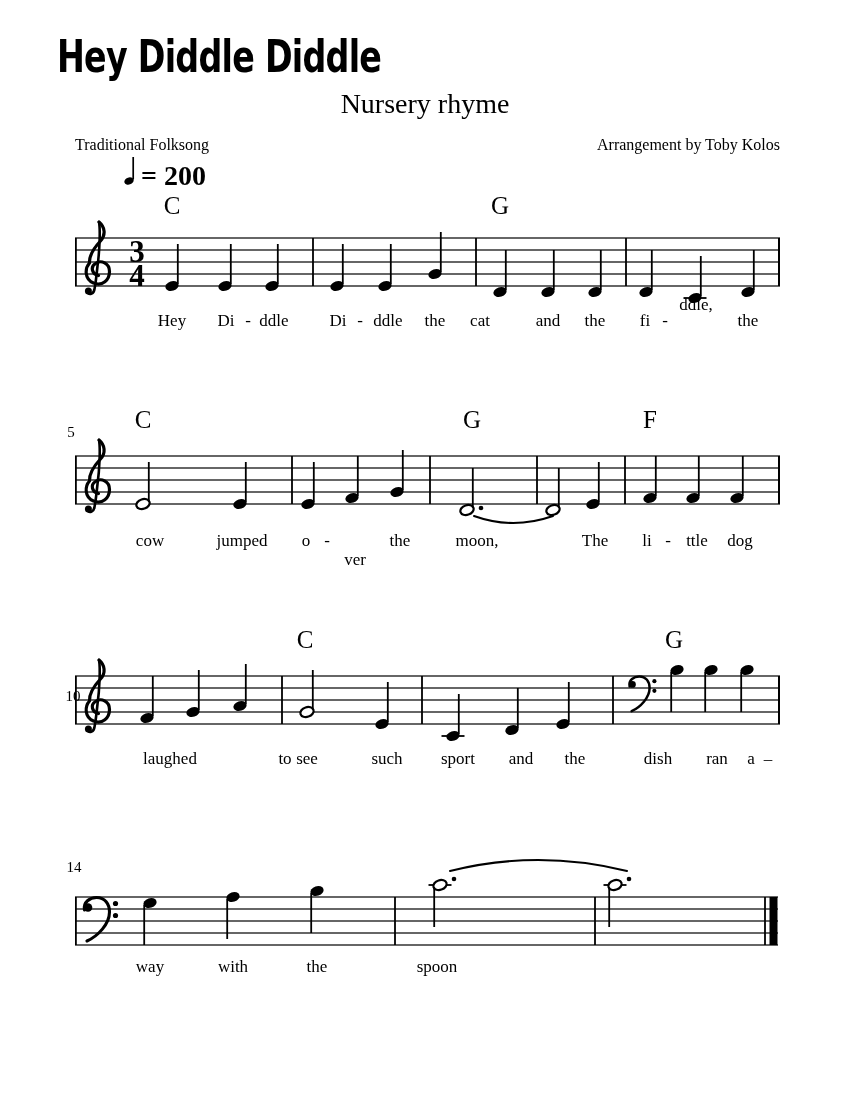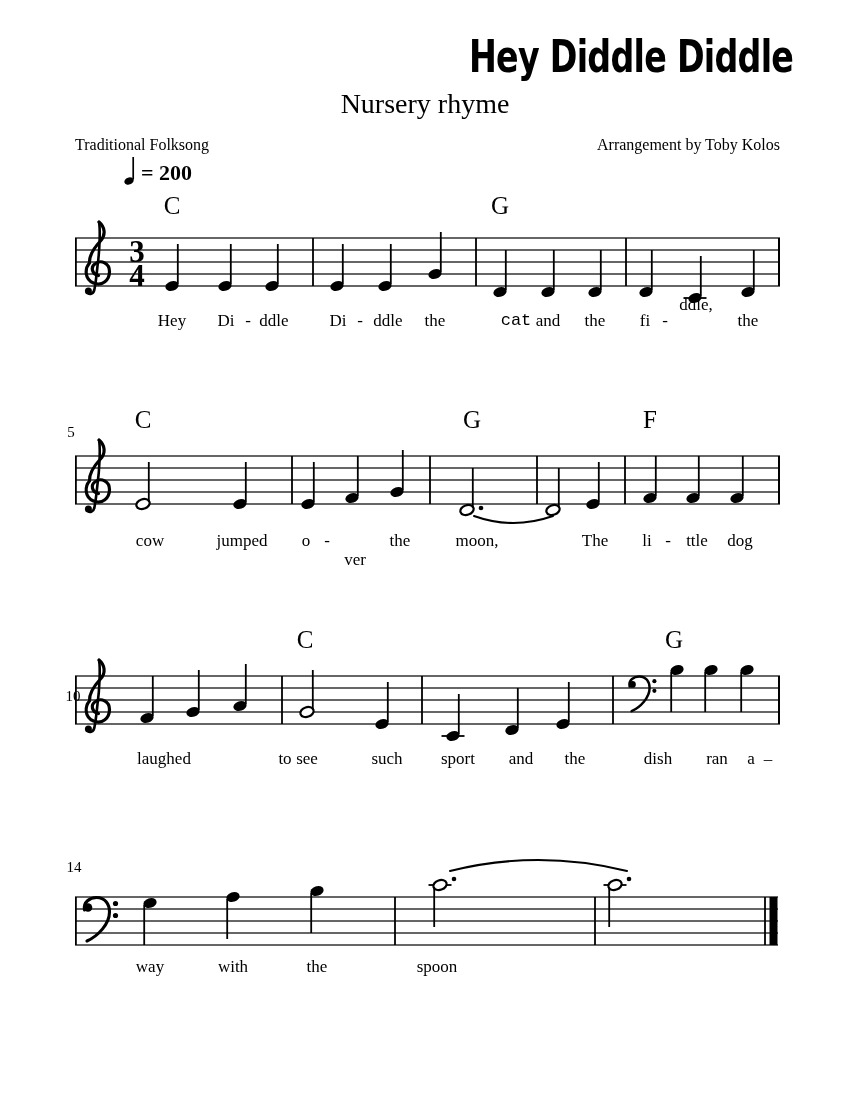--- a/index.html
+++ b/index.html
@@ -1,26 +1,26 @@
 <!DOCTYPE html>
 <html><head>
 <meta charset="utf-8">
 <style>
   html,body{margin:0;padding:0;background:#e8e8e8;}
   #page{position:relative;width:850px;height:1100px;background:#fff;margin:0 auto;
         font-family:"Liberation Serif",serif;overflow:hidden;}
   #score-svg{position:absolute;left:0;top:0;}
   .abs{position:absolute;white-space:nowrap;color:#000;}
-  .title-wrap{left:0;right:0;top:30px;text-align:right;}
+  .title-wrap{left:0;right:0;top:30px;text-align:left;}
   .title{display:inline-block;font-family:"DejaVu Sans",sans-serif;font-weight:bold;
          font-size:45px;letter-spacing:-1px;transform:scaleX(0.74);transform-origin:center;}
   .subtitle{left:0;right:0;top:88px;text-align:center;font-size:28px;}
   .credit-left{left:75px;top:136px;font-size:16px;}
   .credit-right{right:70px;top:136px;font-size:16px;}
-  .tempo-text{left:141px;top:160px;font-size:22px;font-weight:bold;}
+  .tempo-text{left:141px;top:160px;font-size:28px;font-weight:bold;}
   .chord{font-size:25px;transform:translateX(-50%);}
   .lyric{font-size:17px;transform:translateX(-50%);}
   .mnum{font-size:15px;transform:translateX(-50%);}
 </style>
 </head>
 <body>
 
 <div id="page">
   <svg id="score-svg" width="850" height="1100">
       <ellipse cx="129" cy="181" rx="4.8" ry="3.5" transform="rotate(-18 129 181)" fill="#000000"></ellipse>
@@ -204,21 +204,21 @@
       <span class="abs chord" style="left: 172px; top: 192px;">C</span>
       <span class="abs chord" style="left: 500px; top: 192px;">G</span>
       <span class="abs lyric" style="left: 172px; top: 311px;">Hey</span>
       <span class="abs lyric" style="left: 226px; top: 311px;">Di</span>
       <span class="abs lyric" style="left: 248px; top: 311px;">-</span>
       <span class="abs lyric" style="left: 274px; top: 311px;">ddle</span>
       <span class="abs lyric" style="left: 338px; top: 311px;">Di</span>
       <span class="abs lyric" style="left: 360px; top: 311px;">-</span>
       <span class="abs lyric" style="left: 388px; top: 311px;">ddle</span>
       <span class="abs lyric" style="left: 435px; top: 311px;">the</span>
-      <span class="abs lyric" style="left: 516px; top: 311px; font-family: Liberation Mono, monospace;">cat</span>
+      <span class="abs lyric" style="left: 480px; top: 311px;">cat</span>
       <span class="abs lyric" style="left: 548px; top: 311px;">and</span>
       <span class="abs lyric" style="left: 595px; top: 311px;">the</span>
       <span class="abs lyric" style="left: 645px; top: 311px;">fi</span>
       <span class="abs lyric" style="left: 665px; top: 311px;">-</span>
       <span class="abs lyric" style="left: 696px; top: 295px;">ddle,</span>
       <span class="abs lyric" style="left: 748px; top: 311px;">the</span>
       <span class="abs mnum" style="left: 71px; top: 424px;">5</span>
       <span class="abs chord" style="left: 143px; top: 406px;">C</span>
       <span class="abs chord" style="left: 472px; top: 406px;">G</span>
       <span class="abs chord" style="left: 650px; top: 406px;">F</span>
@@ -230,21 +230,21 @@
       <span class="abs lyric" style="left: 400px; top: 531px;">the</span>
       <span class="abs lyric" style="left: 477px; top: 531px;">moon,</span>
       <span class="abs lyric" style="left: 595px; top: 531px;">The</span>
       <span class="abs lyric" style="left: 647px; top: 531px;">li</span>
       <span class="abs lyric" style="left: 668px; top: 531px;">-</span>
       <span class="abs lyric" style="left: 697px; top: 531px;">ttle</span>
       <span class="abs lyric" style="left: 740px; top: 531px;">dog</span>
       <span class="abs mnum" style="left: 73px; top: 644px; margin-top: 44px;">10</span>
       <span class="abs chord" style="left: 305px; top: 626px;">C</span>
       <span class="abs chord" style="left: 674px; top: 626px;">G</span>
-      <span class="abs lyric" style="left: 164px; top: 749px;">laughed</span>
+      <span class="abs lyric" style="left: 170px; top: 749px;">laughed</span>
       <span class="abs lyric" style="left: 245px; top: 749px; margin-left: 40px;">to</span>
       <span class="abs lyric" style="left: 307px; top: 749px;">see</span>
       <span class="abs lyric" style="left: 387px; top: 749px;">such</span>
       <span class="abs lyric" style="left: 458px; top: 749px;">sport</span>
       <span class="abs lyric" style="left: 521px; top: 749px;">and</span>
       <span class="abs lyric" style="left: 575px; top: 749px;">the</span>
       <span class="abs lyric" style="left: 658px; top: 749px;">dish</span>
       <span class="abs lyric" style="left: 717px; top: 749px;">ran</span>
       <span class="abs lyric" style="left: 751px; top: 749px;">a</span>
       <span class="abs lyric" style="left: 768px; top: 749px;">–</span>

